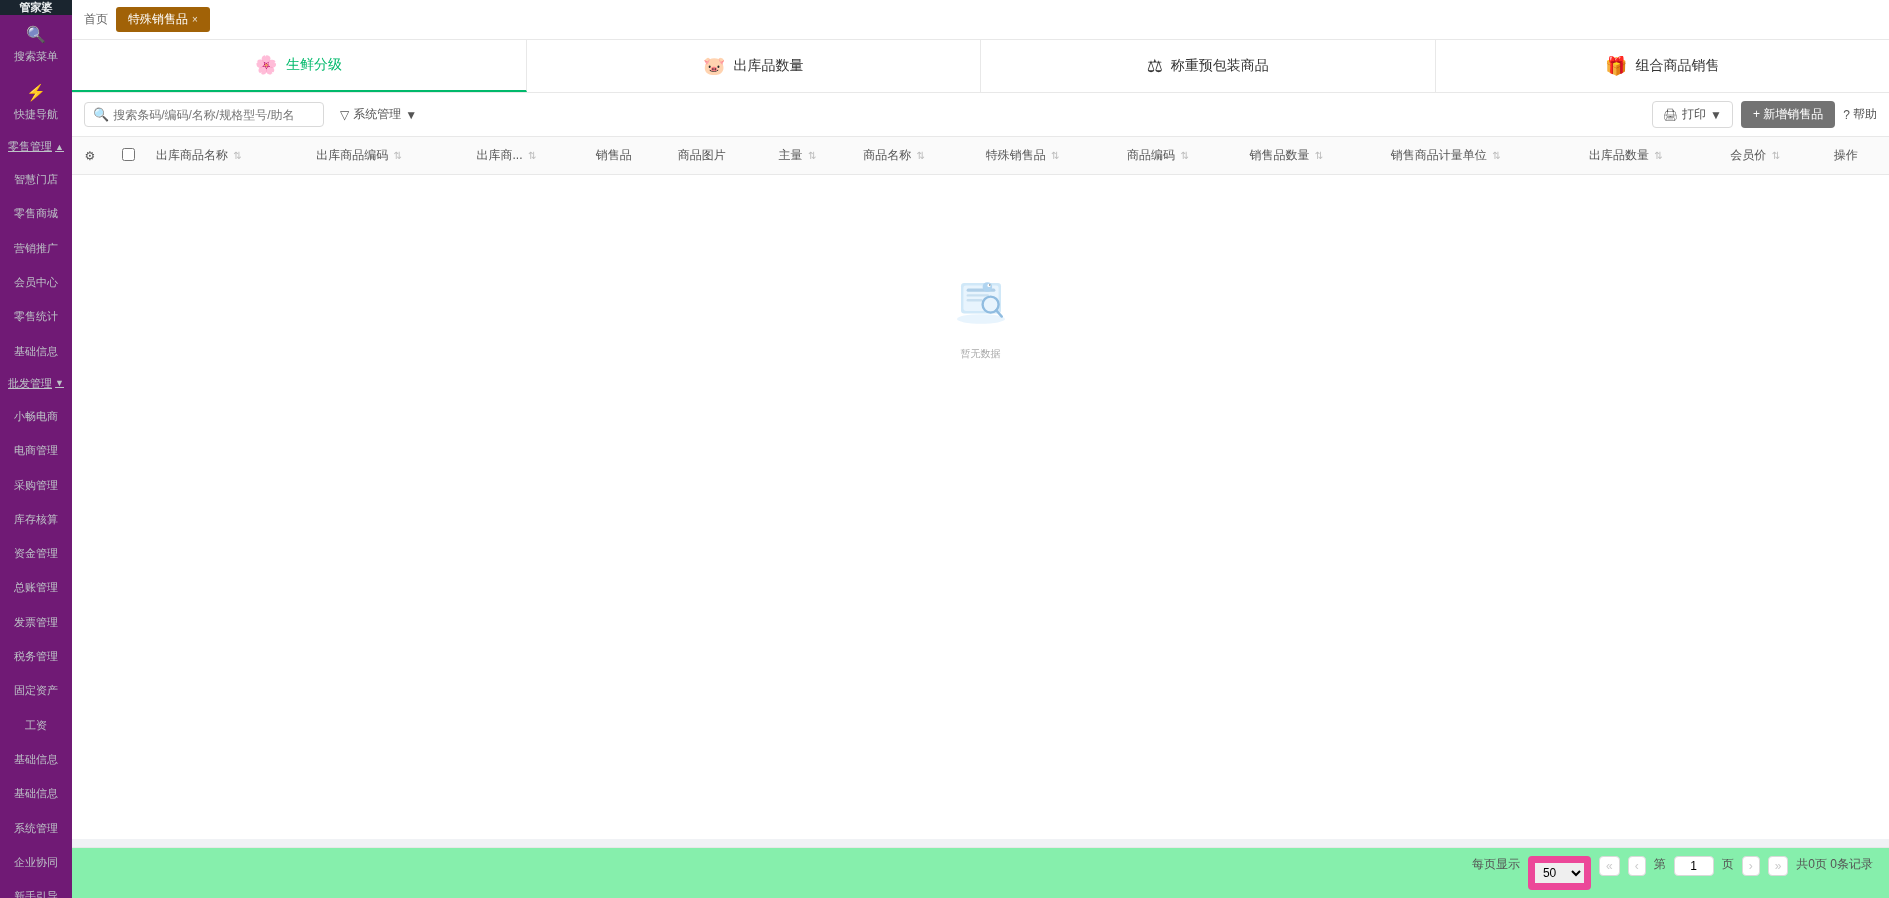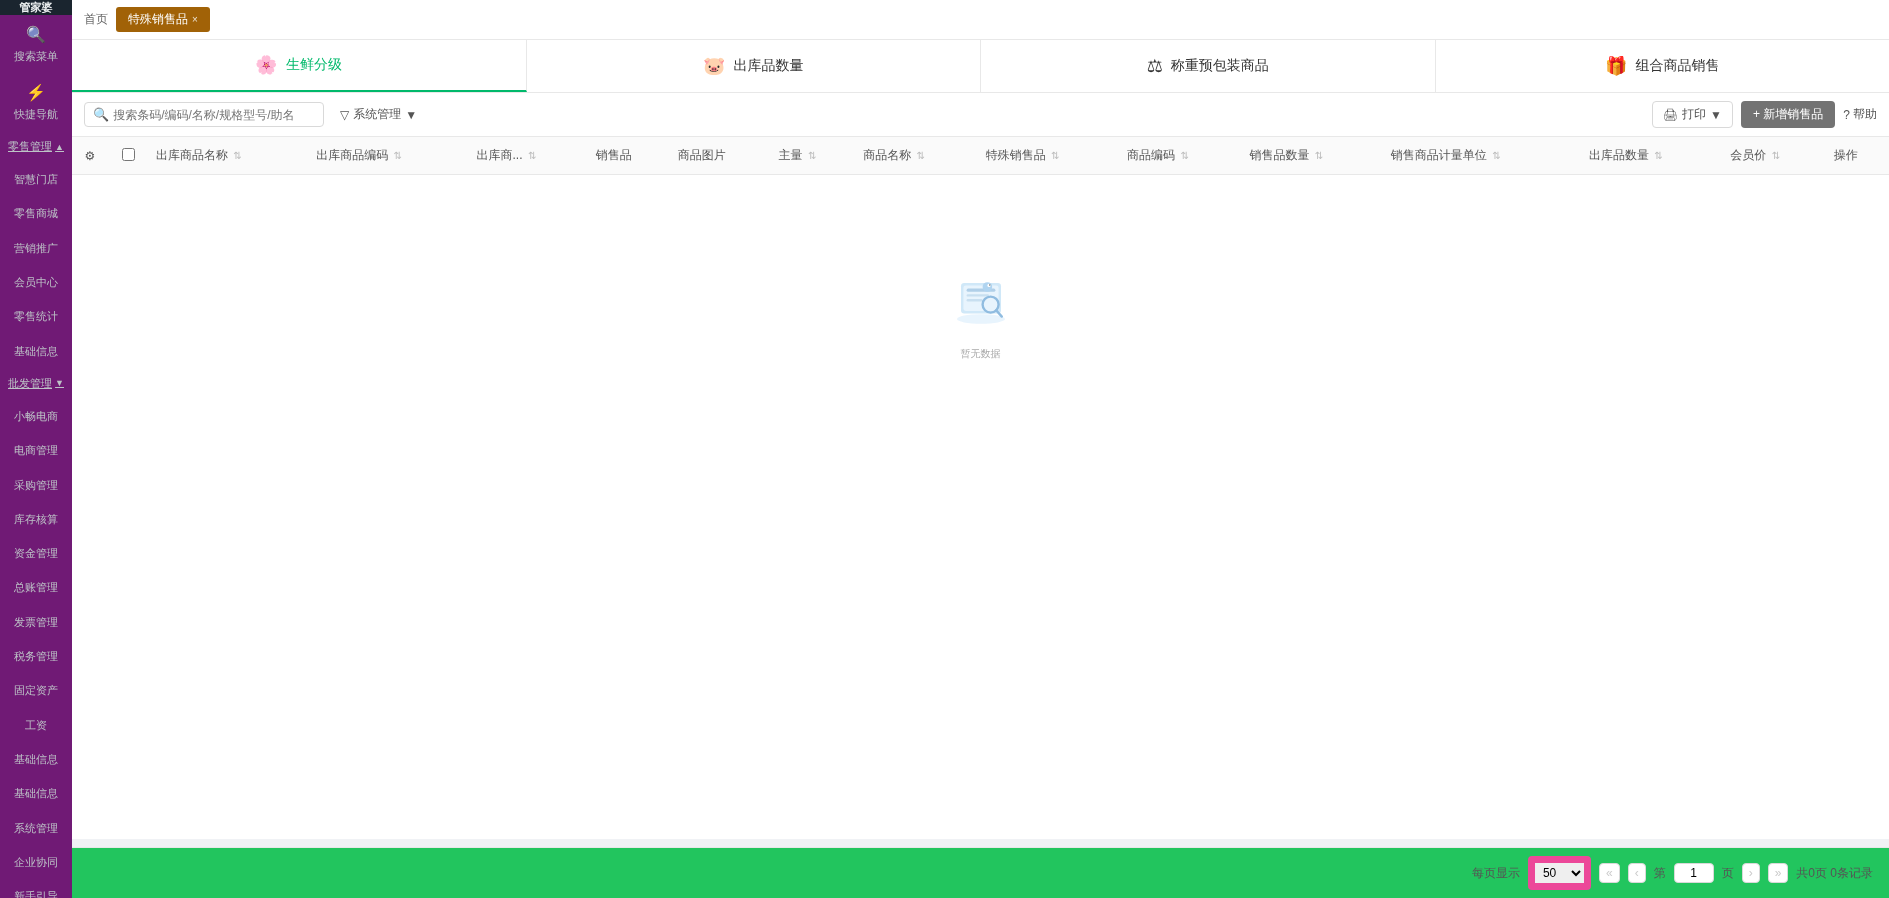--- a/index.html
+++ b/index.html
@@ -238,24 +238,24 @@
     .empty-icon {
       width: 80px;
       height: 80px;
       margin-bottom: 12px;
     }
     .empty-text { color: #aaa; font-size: 10px; }
 
     
     .pagination {
       display: flex;
-      align-items: center;
+      align-items: flex-start;
       justify-content: flex-end;
       padding: 8px 16px;
-      background: #22c55e;
+      background: #86efac;
       border-top: 1px solid #e8e8e8;
       gap: 8px;
       font-size: 12px;
       color: #555;
     }
     .pagination select {
       border: 7px solid #ec4899;
       border-radius: 4px;
       padding: 2px 4px;
       font-size: 12px;

